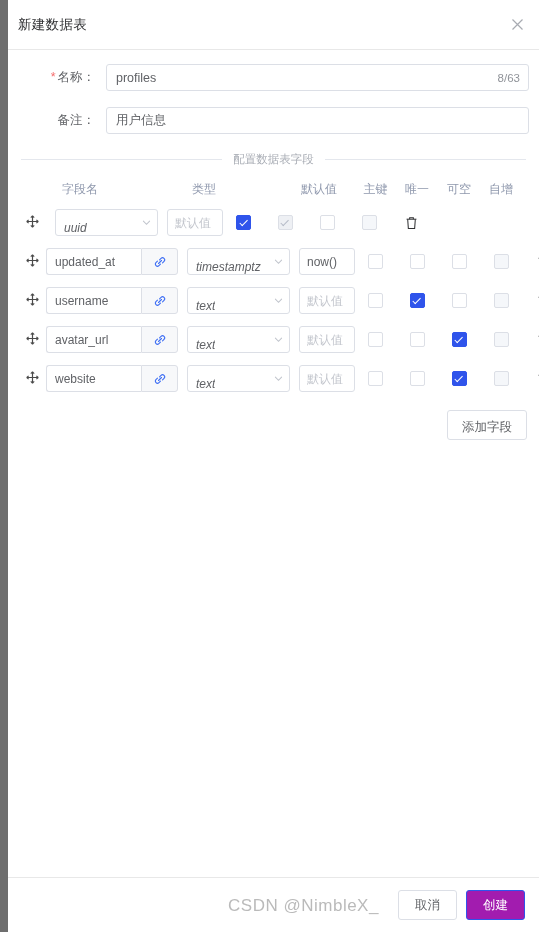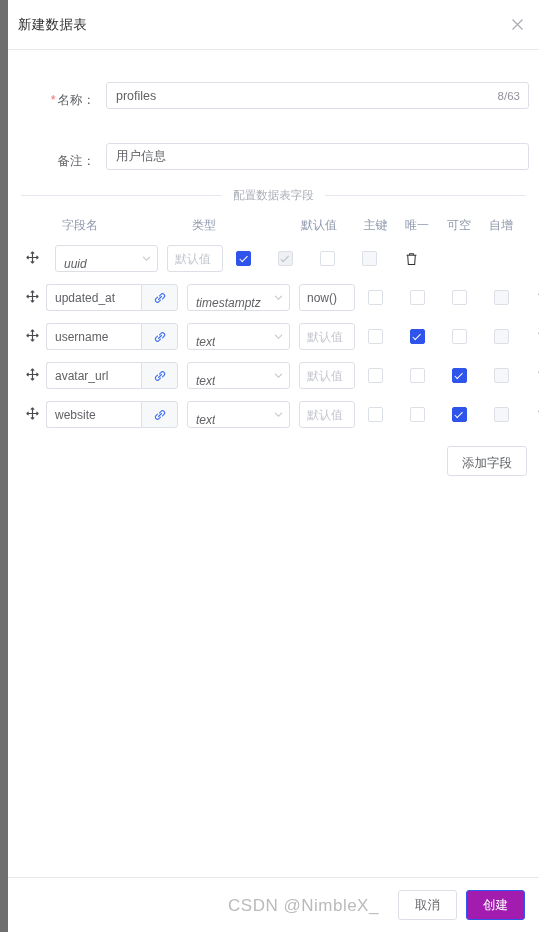--- a/index.html
+++ b/index.html
@@ -60,42 +60,41 @@
   
   .modal-body {
     flex: 1 1 auto;
     padding: 14px 10px 0 10px;
     overflow: hidden;
     position: relative;
   }
 
   .form-row {
     display: flex;
-    align-items: flex-end;
+    align-items: center;
     margin-bottom: 16px;
   }
   .form-label {
     width: 88px;
     flex: 0 0 88px;
     text-align: right;
     padding-right: 11px;
     font-size: 12.5px;
     color: #606266;
     white-space: nowrap;
   }
   .req-star {
     color: #f56c6c;
     margin-right: 2px;
     font-size: 12.5px;
   }
   .input-wrap {
     flex: 1 1 auto;
     position: relative;
     height: 27px;
-    margin-top: 18px;
   }
   .text-input {
     width: 100%;
     height: 27px;
     border: 1px solid #dcdfe6;
     border-radius: 3px;
     padding: 0 54px 0 9px;
     font-size: 12.5px;
     color: #606266;
     outline: none;

